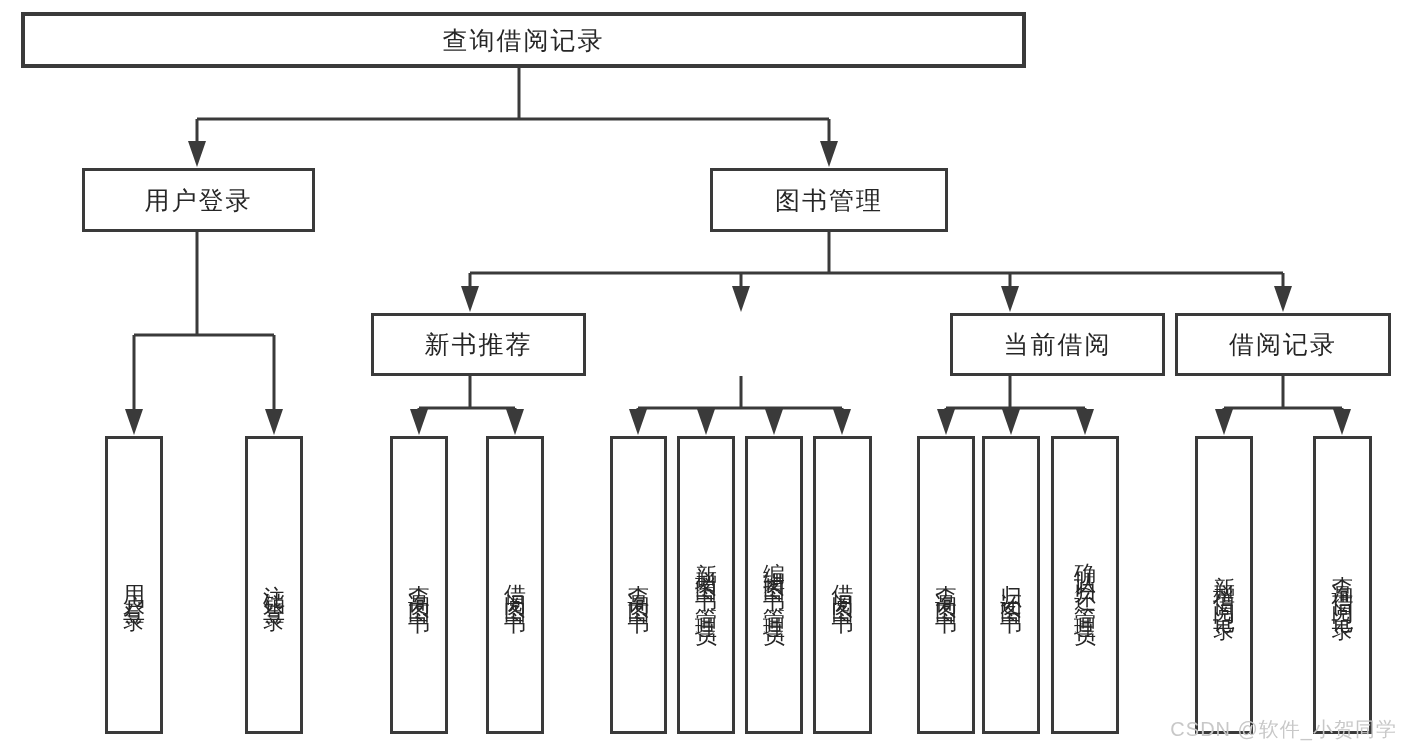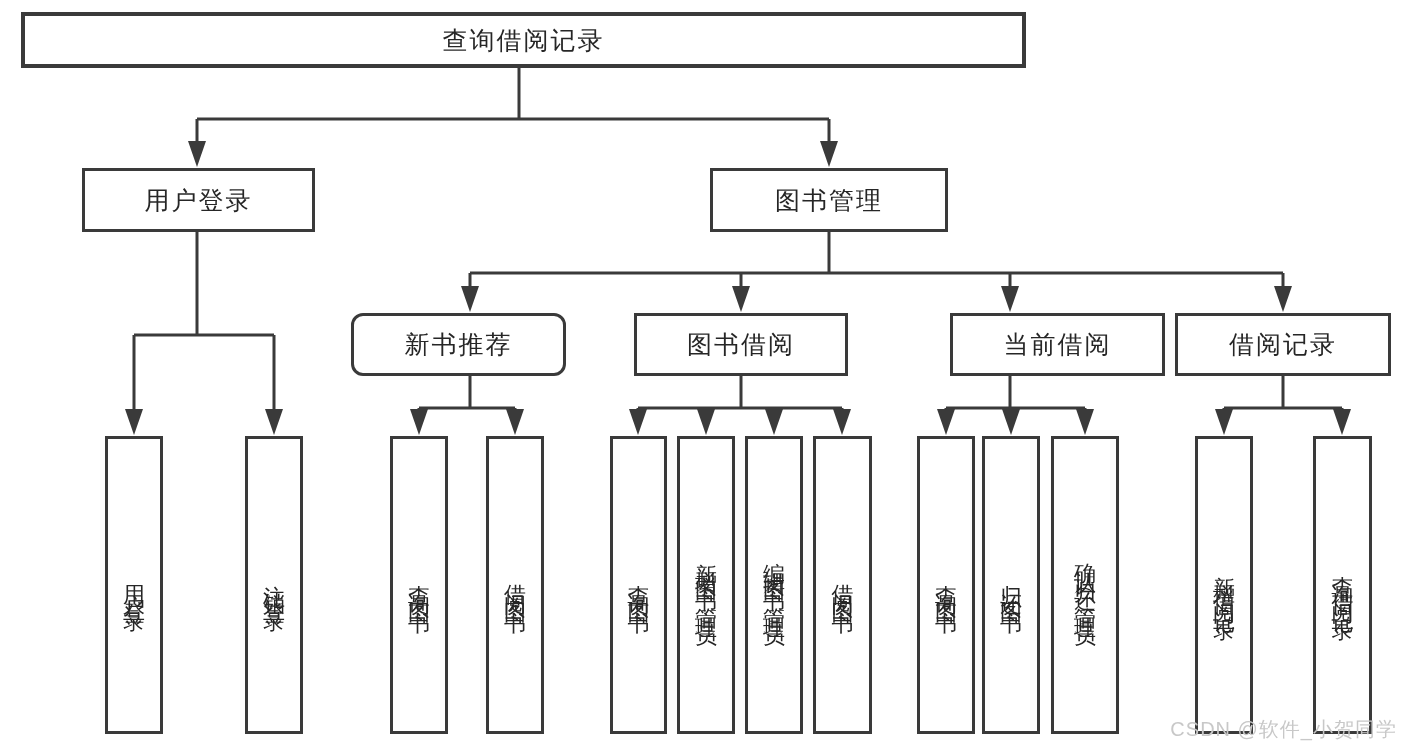--- a/index.html
+++ b/index.html
@@ -97,22 +97,21 @@
       <polygon points="1215,409 1233,409 1224,435"></polygon>
       <polygon points="1333,409 1351,409 1342,435"></polygon>
     </g>
   </svg>
 
   <div class="node root" style="left:21px; top:12px; width:1005px; height:56px;">查询借阅记录</div>
 
   <div class="node" style="left:82px; top:168px; width:233px; height:64px;">用户登录</div>
   <div class="node" style="left:710px; top:168px; width:238px; height:64px;">图书管理</div>
 
-  <div class="node" style="left:351px; top:313px; width:215px; height:63px;border-radius:12px;">新书推荐</div>
-  <div class="node" style="left:634px; top:313px; width:214px; height:63px;">图书借阅</div>
+  <div class="node" style="left:371px; top:313px; width:215px; height:63px;">新书推荐</div>
   <div class="node" style="left:903px; top:313px; width:215px; height:63px;margin-left:47px;">当前借阅</div>
   <div class="node" style="left:1175px; top:313px; width:216px; height:63px;">借阅记录</div>
 
   <div class="node leaf" style="left:105px; top:436px; width:58px; height:298px;">用户登录</div>
   <div class="node leaf" style="left:245px; top:436px; width:58px; height:298px;">注销登录</div>
 
   <div class="node leaf" style="left:390px; top:436px; width:58px; height:298px;">查询图书</div>
   <div class="node leaf" style="left:486px; top:436px; width:58px; height:298px;">借阅图书</div>
 
   <div class="node leaf" style="left:610px; top:436px; width:57px; height:298px;">查询图书</div>

